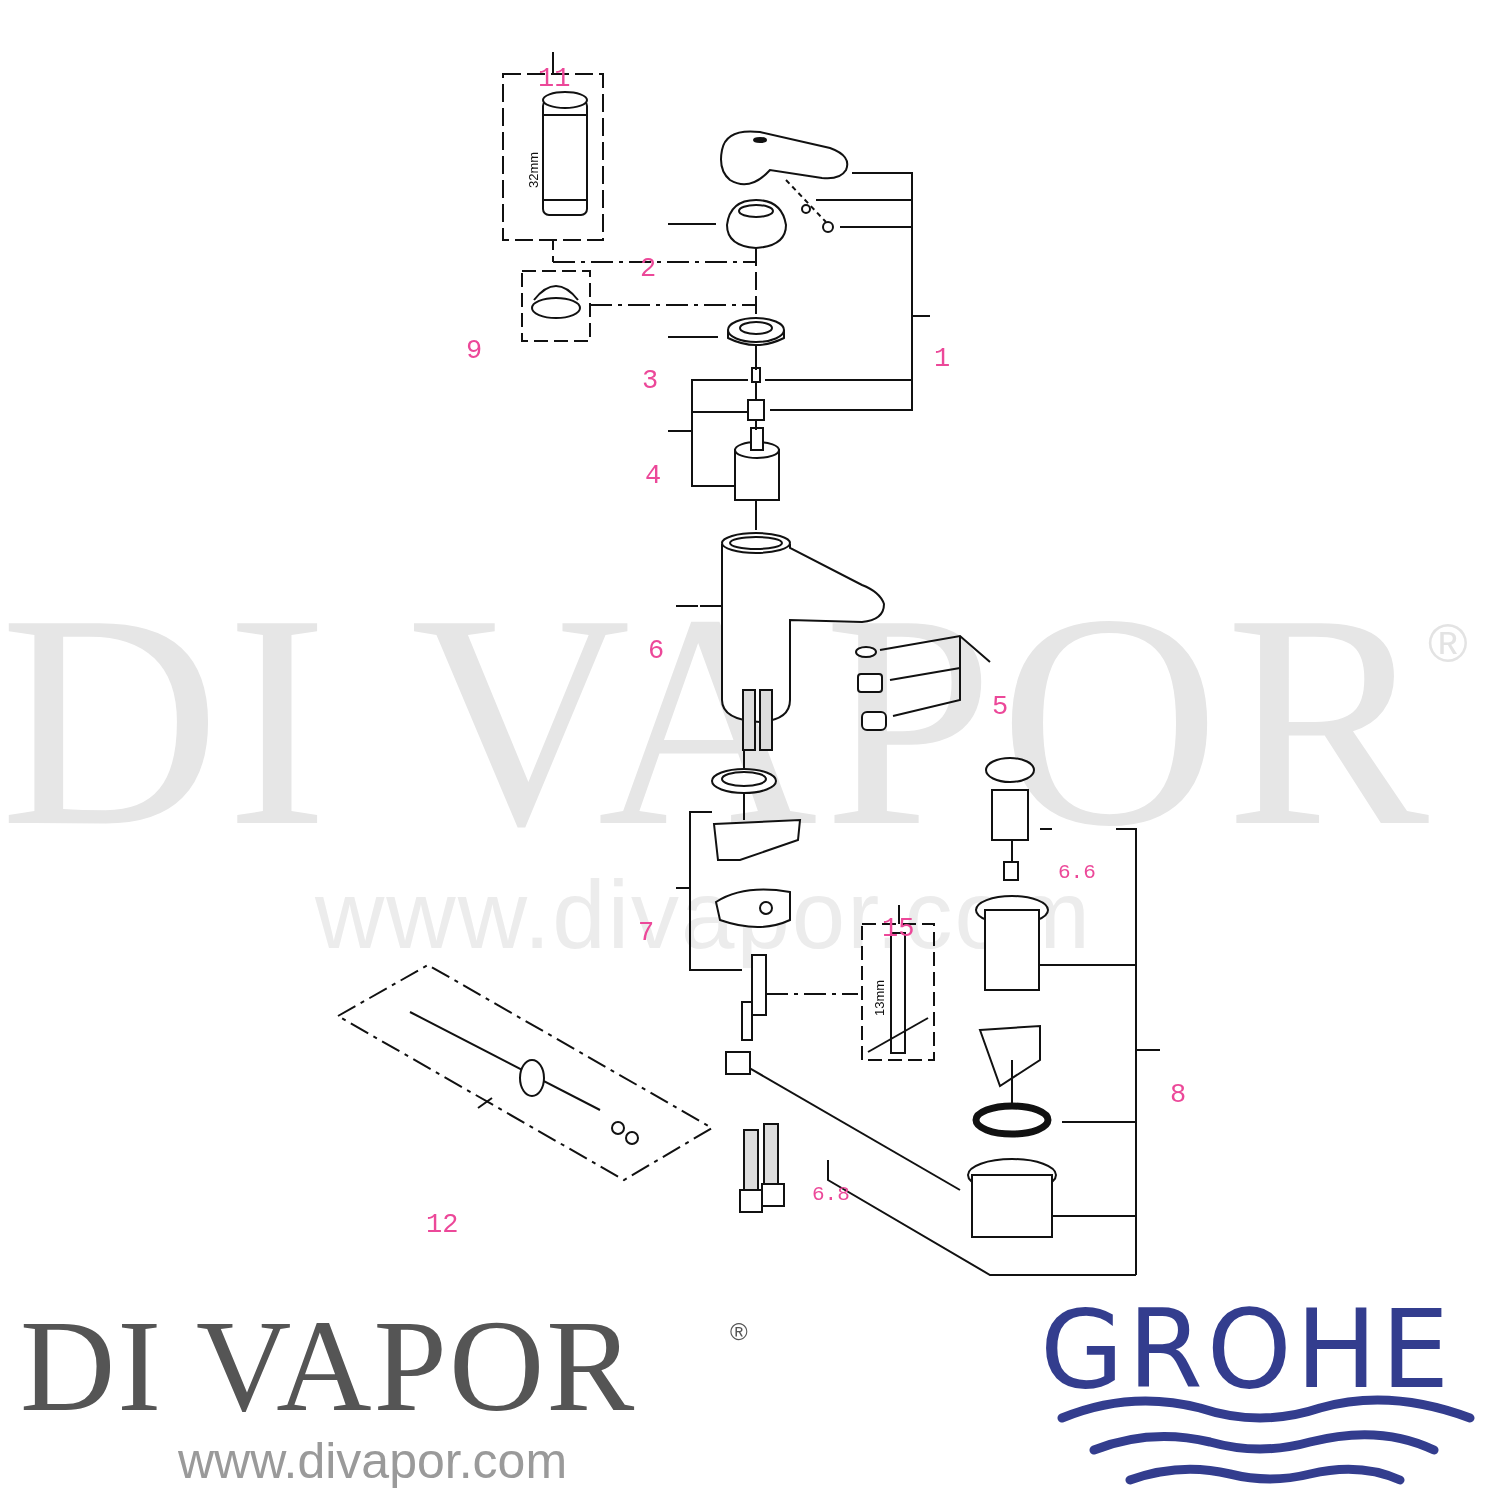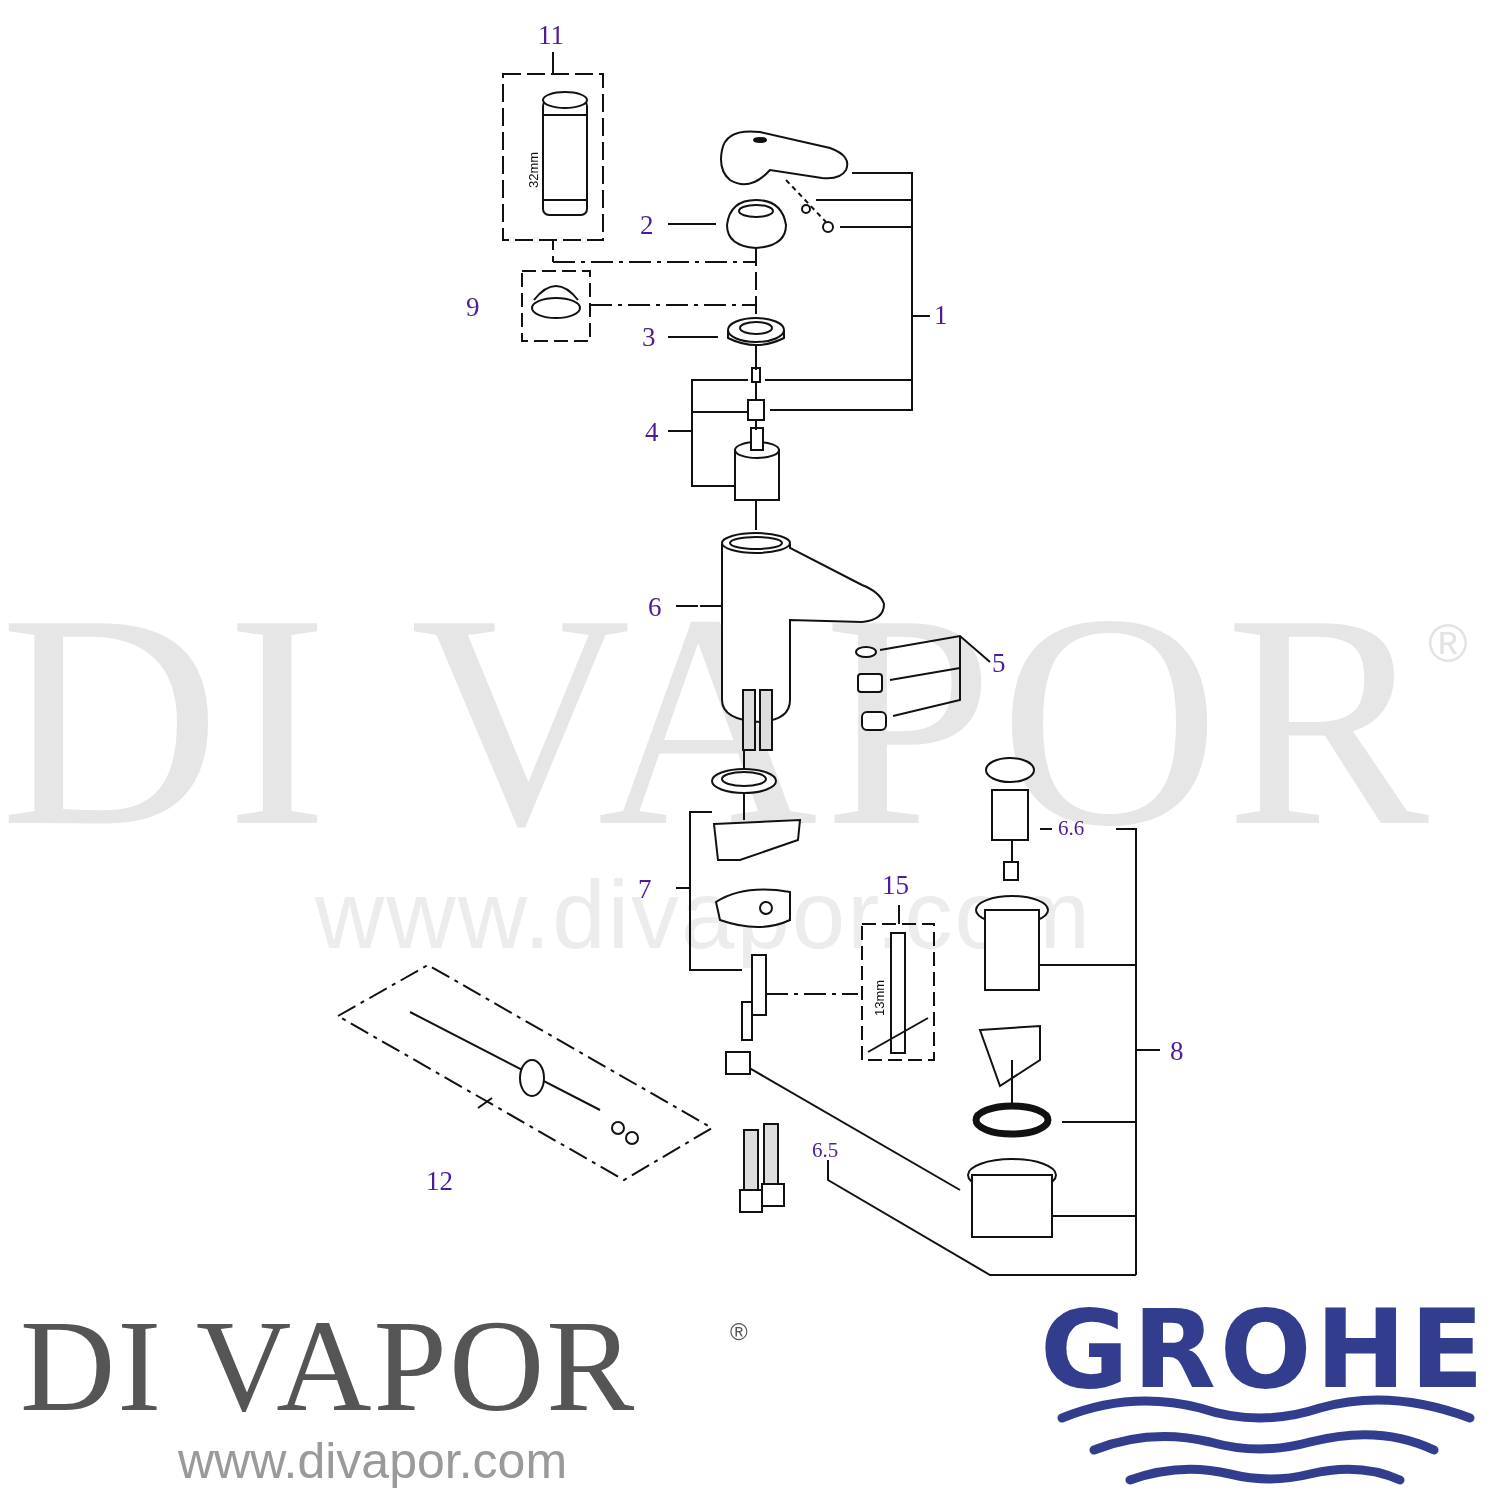--- a/index.html
+++ b/index.html
@@ -1,27 +1,27 @@
 <!DOCTYPE html>
 <html><head>
 <meta charset="utf-8">
 <style>
   html, body { margin:0; padding:0; background:#ffffff; }
   body { width:1500px; height:1500px; position:relative; overflow:hidden; font-family:"Liberation Sans", sans-serif; }
   #stage { position:absolute; left:0; top:0; width:1500px; height:1500px; }
   .wm-big { position:absolute; left:0; top:575px; width:1500px; height:290px; font-family:"Liberation Serif", serif; font-size:305px; color:#e6e6e6; letter-spacing:6px; white-space:nowrap; line-height:290px; }
   .wm-reg { position:absolute; left:1428px; top:612px; font-size:54px; color:#e3e3e3; font-family:"Liberation Sans", sans-serif; }
   .wm-url { position:absolute; left:315px; top:860px; font-size:96px; color:#ececec; font-family:"Liberation Sans", sans-serif; font-weight:300; letter-spacing:2px; }
-  .callout { position:absolute; font-size:27px; color:#4c1d95; font-family:Liberation Serif, serif; line-height:1; }
+  .callout { position:absolute; font-size:27px; color:#ec4899; font-family:Liberation Mono, monospace; line-height:1;margin-top:44px; }
   .callout.small { font-size:21px; }
   .dim { position:absolute; font-size:13px; color:#111; transform:rotate(-90deg); transform-origin:left top; }
   .brand-divapor { position:absolute; left:20px; top:1300px; font-family:"Liberation Serif", serif; font-size:132px; color:#555555; letter-spacing:2px; line-height:1; white-space:nowrap; }
   .brand-reg { position:absolute; left:730px; top:1318px; font-size:24px; color:#555; }
   .brand-url { position:absolute; left:178px; top:1432px; font-size:50px; color:#9a9a9a; font-family:"Liberation Sans", sans-serif; letter-spacing:0px; }
-  .grohe { position:absolute; left:1040px; top:1296px; font-size:108px; font-weight:bold; color:#333d8e; font-family:"DejaVu Sans", sans-serif; letter-spacing:4px; line-height:1; }
+  .grohe { position:absolute; left:1040px; top:1296px; font-size:108px; font-weight:normal; color:#333d8e; font-family:"DejaVu Sans", sans-serif; letter-spacing:4px; line-height:1; }
   svg { position:absolute; left:0; top:0; }
 </style>
 </head>
 <body>
 
 <div id="stage">
 
   <div class="wm-big">DI VAPOR</div>
   <div class="wm-reg">®</div>
   <div class="wm-url">www.divapor.com</div>
@@ -181,21 +181,21 @@
   <span class="callout" style="left:934px;top:302px">1</span>
   <span class="callout" style="left:642px;top:324px">3</span>
   <span class="callout" style="left:645px;top:419px">4</span>
   <span class="callout" style="left:648px;top:594px">6</span>
   <span class="callout" style="left:992px;top:650px">5</span>
   <span class="callout small" style="left:1058px;top:818px">6.6</span>
   <span class="callout" style="left:882px;top:872px">15</span>
   <span class="callout" style="left:638px;top:876px">7</span>
   <span class="callout" style="left:1170px;top:1038px">8</span>
   <span class="callout" style="left:426px;top:1168px">12</span>
-  <span class="callout small" style="left:812px;top:1140px">6.5</span>
+  <span class="callout small" style="left:812px;top:1140px">6.8</span>
 
   <span class="dim" style="left:526px;top:188px">32mm</span>
   <span class="dim" style="left:872px;top:1016px">13mm</span>
 
   <div class="brand-divapor">DI VAPOR</div>
   <div class="brand-reg">®</div>
   <div class="brand-url">www.divapor.com</div>
 
   <div class="grohe">GROHE</div>
   <svg width="1500" height="1500" viewBox="0 0 1500 1500">

